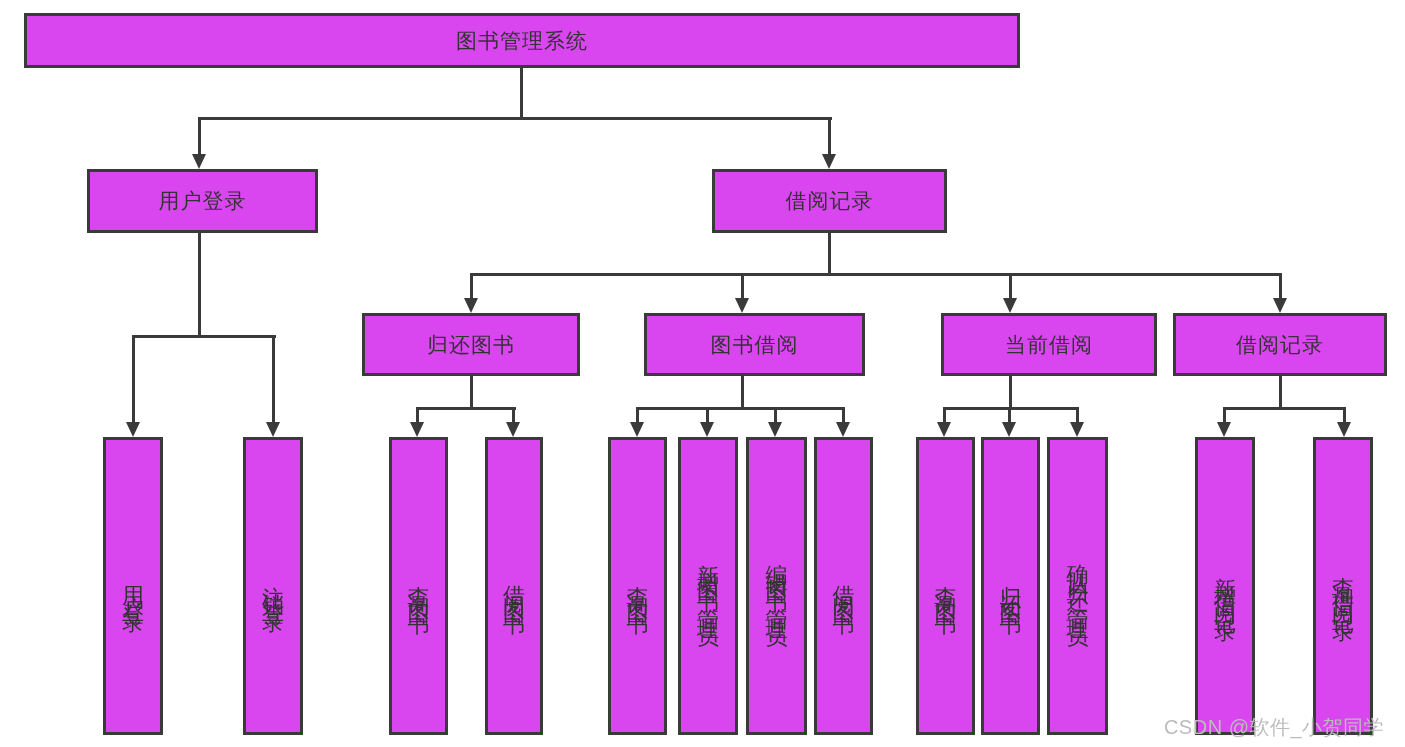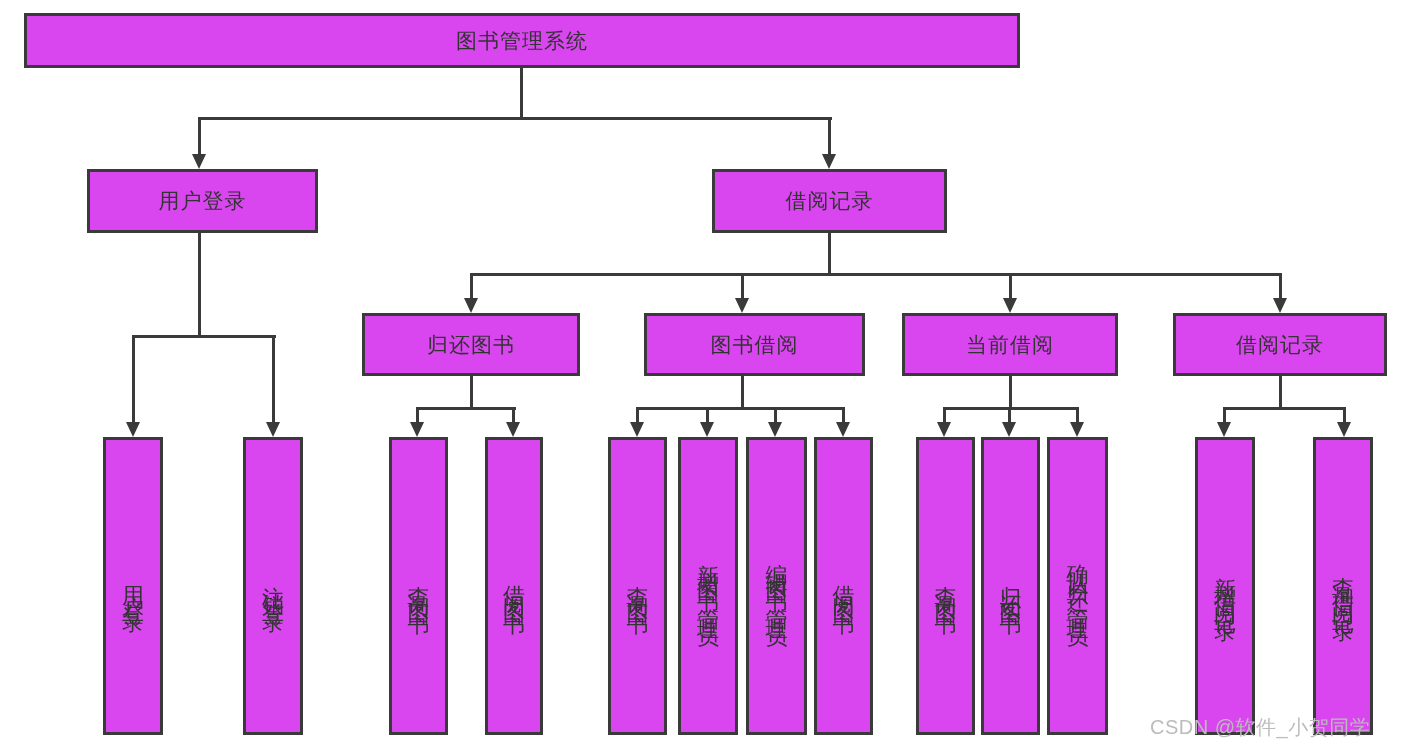--- a/index.html
+++ b/index.html
@@ -22,21 +22,21 @@
     font-size:22px;letter-spacing:9px;line-height:1;
   }
   .vl{position:absolute;width:3px;background:var(--ln);}
   .hl{position:absolute;height:3px;background:var(--ln);}
   .ar{
     position:absolute;width:0;height:0;
     border-left:7px solid transparent;border-right:7px solid transparent;
     border-top:15px solid var(--ln);
   }
   .wm{
-    position:absolute;left:1150px;top:714px;width:248px;text-align:left;
+    position:absolute;left:1150px;top:714px;width:248px;text-align:center;
     font-size:20px;color:#bcbcbc;letter-spacing:0.5px;z-index:5;white-space:nowrap;
   }
 </style>
 </head>
 <body>
 
 <div class="stage">
 
   <div class="nd h" style="left:24px;top:13px;width:996px;height:55px">
     <span>图书管理系统</span>
@@ -73,21 +73,21 @@
   <div class="ar" style="left:1003px;top:298px"></div>
   <div class="vl" style="left:1279px;top:273px;height:27px"></div>
   <div class="ar" style="left:1273px;top:298px"></div>
 
   <div class="nd h" style="left:362px;top:313px;width:218px;height:63px">
     <span>归还图书</span>
   </div>
   <div class="nd h" style="left:644px;top:313px;width:221px;height:63px">
     <span>图书借阅</span>
   </div>
-  <div class="nd h" style="left:902px;top:313px;width:216px;height:63px">
+  <div class="nd h" style="left:941px;top:313px;width:216px;height:63px">
     <span>当前借阅</span>
   </div>
   <div class="nd h" style="left:1173px;top:313px;width:214px;height:63px">
     <span>借阅记录</span>
   </div>
 
   <div class="vl" style="left:470px;top:376px;height:33px"></div>
   <div class="hl" style="left:416px;top:407px;width:100px"></div>
   <div class="vl" style="left:416px;top:407px;height:17px"></div>
   <div class="ar" style="left:410px;top:422px"></div>

